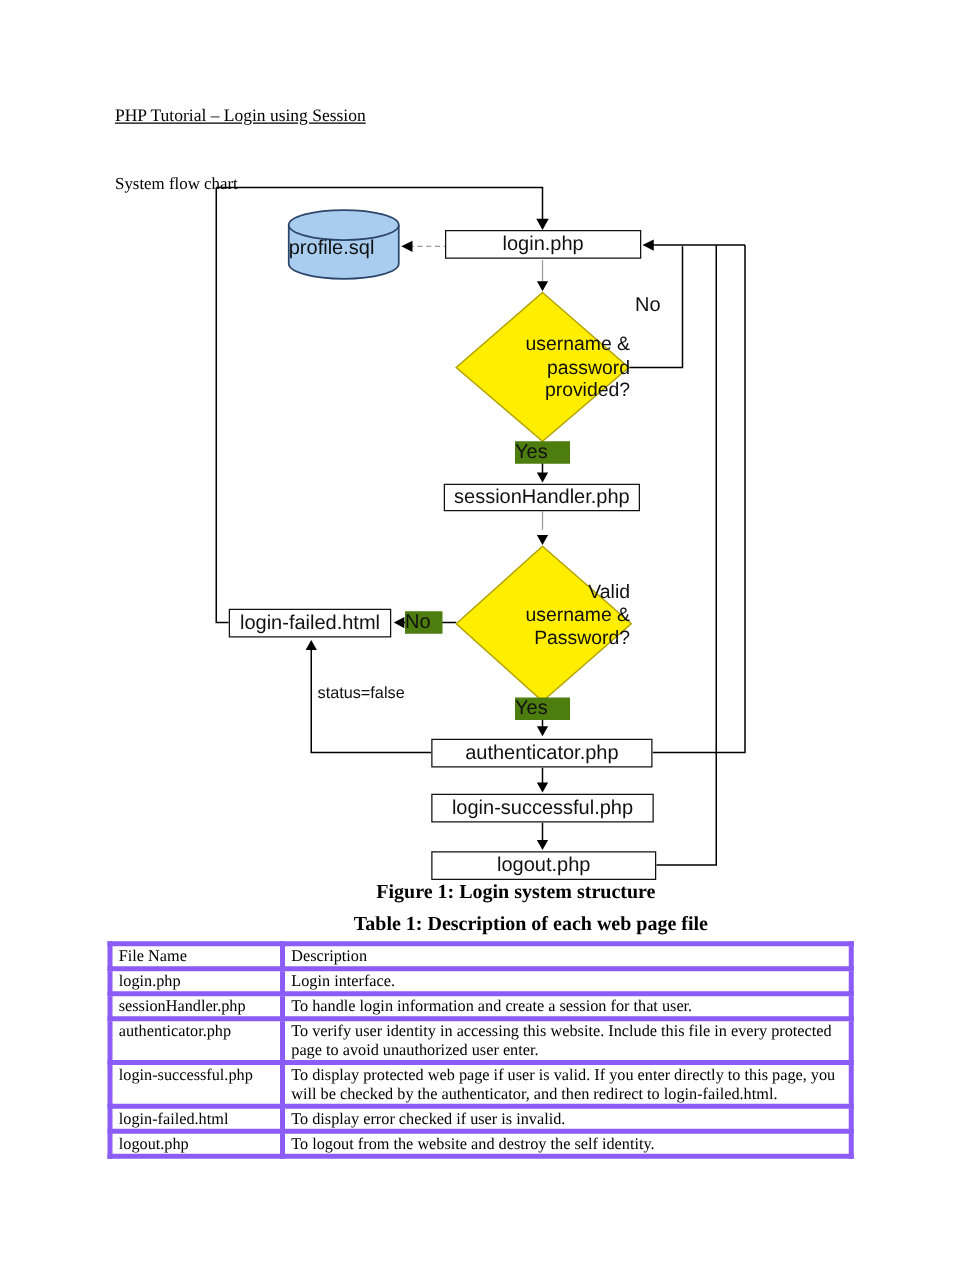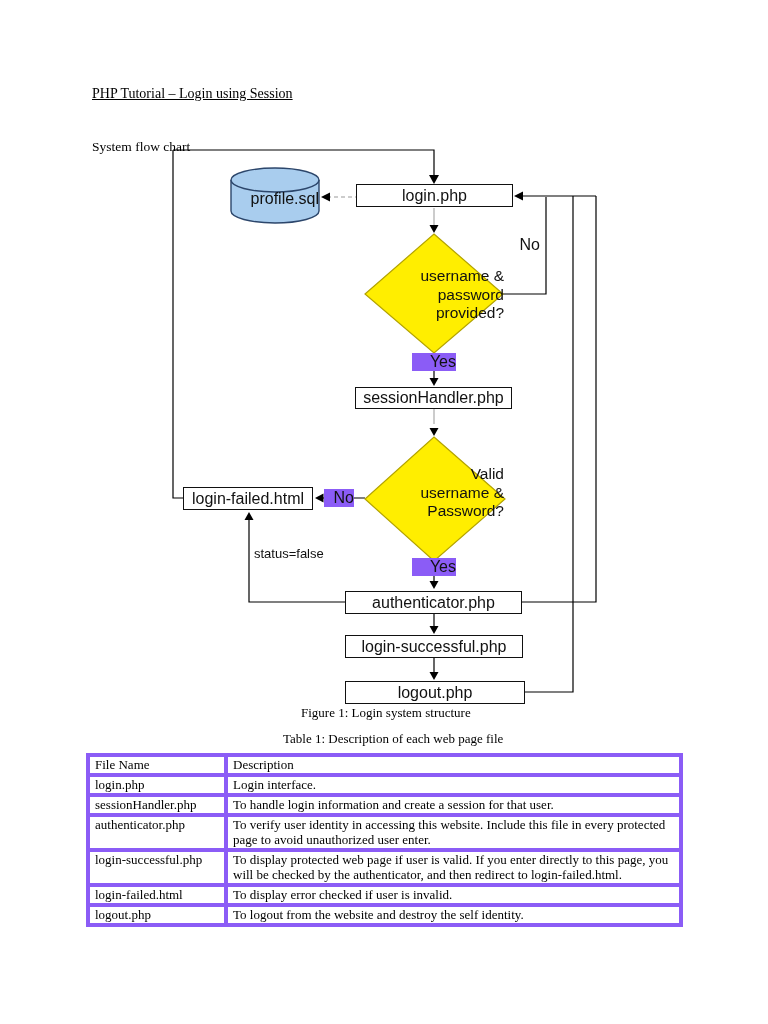--- a/index.html
+++ b/index.html
@@ -15,27 +15,27 @@
   .edge-soft{stroke:#999;stroke-width:1;fill:none;}
   .arrowhead{fill:#000;stroke:none;}
   .decision{stroke:#b3a300;stroke-width:1.2;}
   .db{stroke:#2c466b;stroke-width:1.4;}
 
   .fc-box{position:absolute;z-index:2;background:#fff;border:1.5px solid #111;
           box-sizing:border-box;display:flex;align-items:center;justify-content:center;
           font-family:"Liberation Sans",sans-serif;font-size:16px;color:#111;white-space:nowrap;}
   .fc-label{position:absolute;z-index:3;font-family:"Liberation Sans",sans-serif;
             font-size:16px;color:#111;white-space:nowrap;}
-  .centered{text-align:right;}
-  .whitebg{background:#8b5cf6;}
+  .centered{text-align:left;}
+  .whitebg{background:#4d7c0f;}
   .diamond-text{position:absolute;z-index:3;text-align:right;
                 font-family:"Liberation Sans",sans-serif;font-size:15.5px;
                 line-height:18.5px;color:#111;}
 
-  .caption{position:absolute;font-weight:normal;font-size:13px;white-space:nowrap;}
+  .caption{position:absolute;font-weight:bold;font-size:16px;white-space:nowrap;}
 
   .file-table{position:absolute;left:86px;top:753px;width:597px;z-index:2;
               border-collapse:collapse;table-layout:fixed;
               font-size:13px;line-height:15px;color:#000;}
   .file-table td{border:4px solid #8b5cf6;padding:0 4px 1px 5px;vertical-align:top;
                  overflow:hidden;}
 </style>
 </head>
 <body>
 

